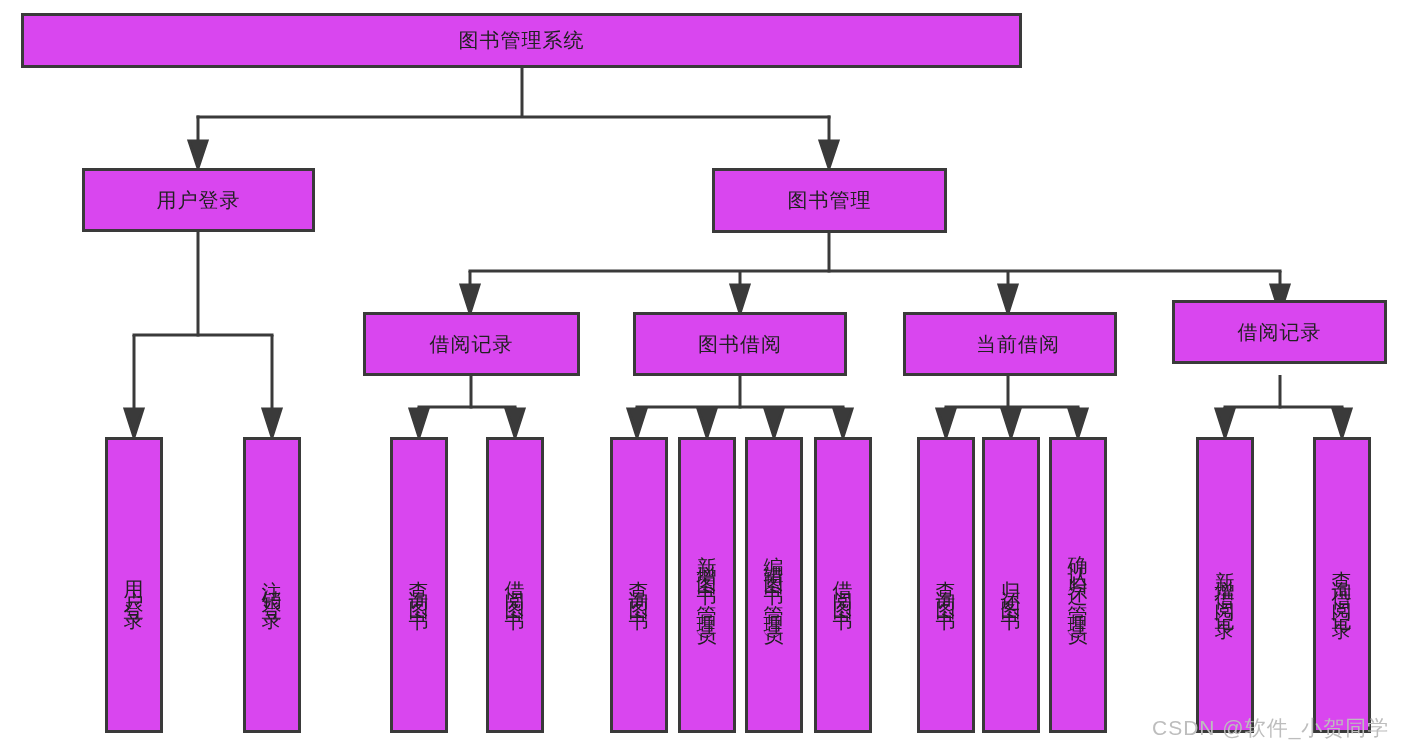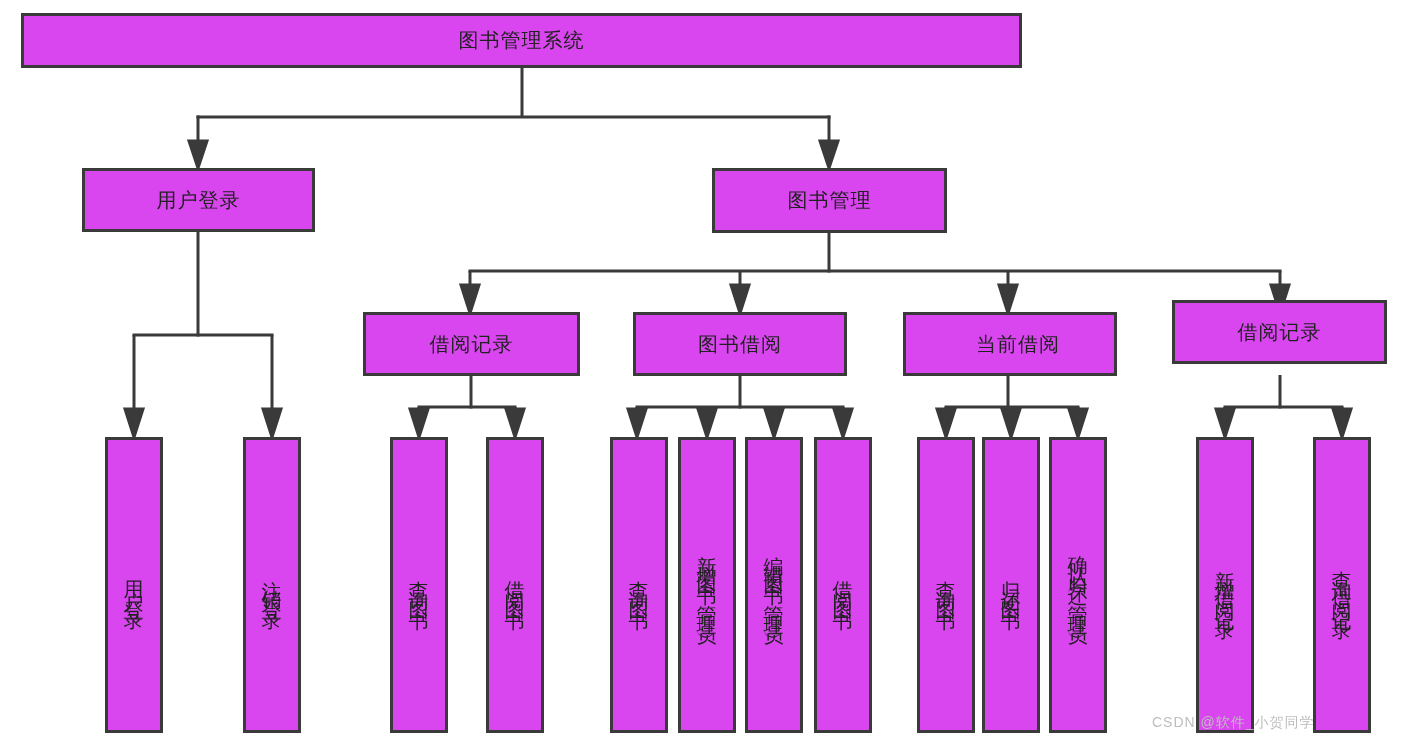--- a/index.html
+++ b/index.html
@@ -29,21 +29,21 @@
     text-orientation:mixed;
     font-size:20px;
     letter-spacing:10px;
     line-height:1;
     white-space:nowrap;
   }
   .watermark{
     position:absolute;
     left:1152px;top:714px;
     z-index:3;
-    font-size:14px;
+    font-size:21px;
     color:#bdbdbd;
     letter-spacing:1px;
     white-space:nowrap;
   }
 </style>
 </head>
 <body>
 
 <div class="canvas">
 

